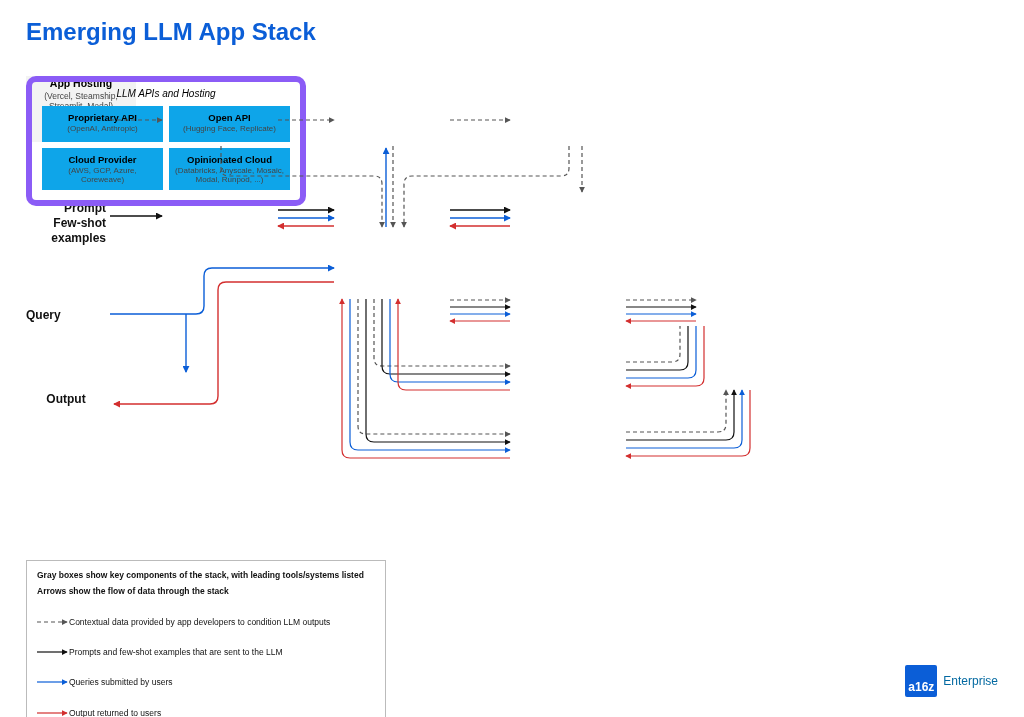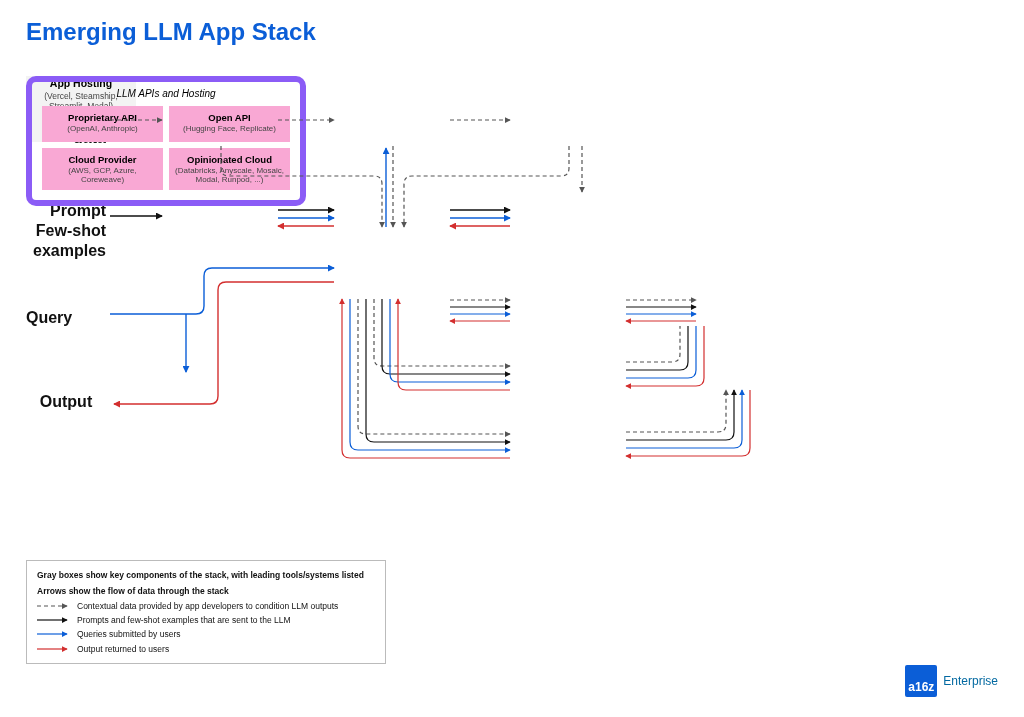--- a/index.html
+++ b/index.html
@@ -1,35 +1,35 @@
 <!DOCTYPE html>
 <html><head>
 <meta charset="utf-8">
 <style>
   * { box-sizing: border-box; margin: 0; padding: 0; }
   html, body { width: 1024px; height: 717px; background: #fff; font-family: -apple-system, BlinkMacSystemFont, "Segoe UI", Arial, sans-serif; overflow: hidden; }
   .page { position: relative; width: 1024px; height: 717px; padding: 18px 26px; }
   .title { color: #0b5ed7; font-size: 24px; font-weight: 700; margin-bottom: 30px; }
   .canvas { position: relative; width: 972px; height: 480px; }
-  .label { position: absolute; font-size: 16px; color: #111; line-height: 1.25; }
+  .label { position: absolute; font-size: 12px; color: #111; line-height: 1.25; }
   .label strong { font-weight: 700; }
   .box { position: absolute; background: #f3f3f3; text-align: center; padding: 1px 4px; font-size: 10px; line-height: 1.2; }
   .box .btitle { font-weight: 700; font-size: 10.5px; margin-bottom: 1px; }
   .box .bsub { font-size: 8.5px; color: #444; }
   .host { position: absolute; border: 6px solid #8b5cf6; border-radius: 10px; padding: 24px 10px 10px 10px; }
   .host .hosttitle { position: absolute; top: 6px; left: 0; right: 0; text-align: center; font-style: italic; font-size: 10px; }
   .hostgrid { display: grid; grid-template-columns: 1fr 1fr; grid-template-rows: 1fr 1fr; gap: 6px; width: 100%; height: 100%; }
-  .hostgrid .cell { background: #f9a8d4; text-align: center; font-size: 9px; padding: 6px 4px; }
+  .hostgrid .cell { background: #0ea5e9; text-align: center; font-size: 9px; padding: 6px 4px; }
   .hostgrid .cell .ctitle { font-weight: 700; font-size: 9.5px; margin-bottom: 1px;}
   .hostgrid .cell .csub { font-size: 8px; color: #444;}
   svg.overlay { position: absolute; left: 0; top: 0; width: 972px; height: 480px; pointer-events: none; }
   .legend { position: absolute; left: 26px; top: 560px; width: 360px; }
   .legend .lh { color: #0b5ed7; font-weight: 700; font-size: 10px; letter-spacing: 0.4px; margin-bottom: 4px; }
   .legend .lbox { border: 1px solid #bbb; padding: 8px 10px; font-size: 8.5px; line-height: 1.45; color: #111; }
-  .legend .lbox .lrow { display: flex; align-items: center; gap: 8px; margin-top: 2px;}
+  .legend .lbox .lrow { display: flex; align-items: center; gap: 0; margin-top: 18px;}
   .legend .lbox .lstrong { font-weight: 700; margin-bottom: 2px;}
   .legend svg { width: 32px; height: 8px; flex: 0 0 32px;}
   .brand { position: absolute; right: 26px; bottom: 20px; display: flex; align-items: center; gap: 6px; }
   .brand .sq { width: 32px; height: 32px; background: #0b5ed7; border-radius: 2px; color: #fff; font-weight: 700; font-size: 12px; display: flex; align-items: flex-end; justify-content: center; padding-bottom: 3px;}
   .brand .sub { font-size: 12px; color: #0369a1;}
 </style>
 </head>
 <body>
 
 <div class="page">

